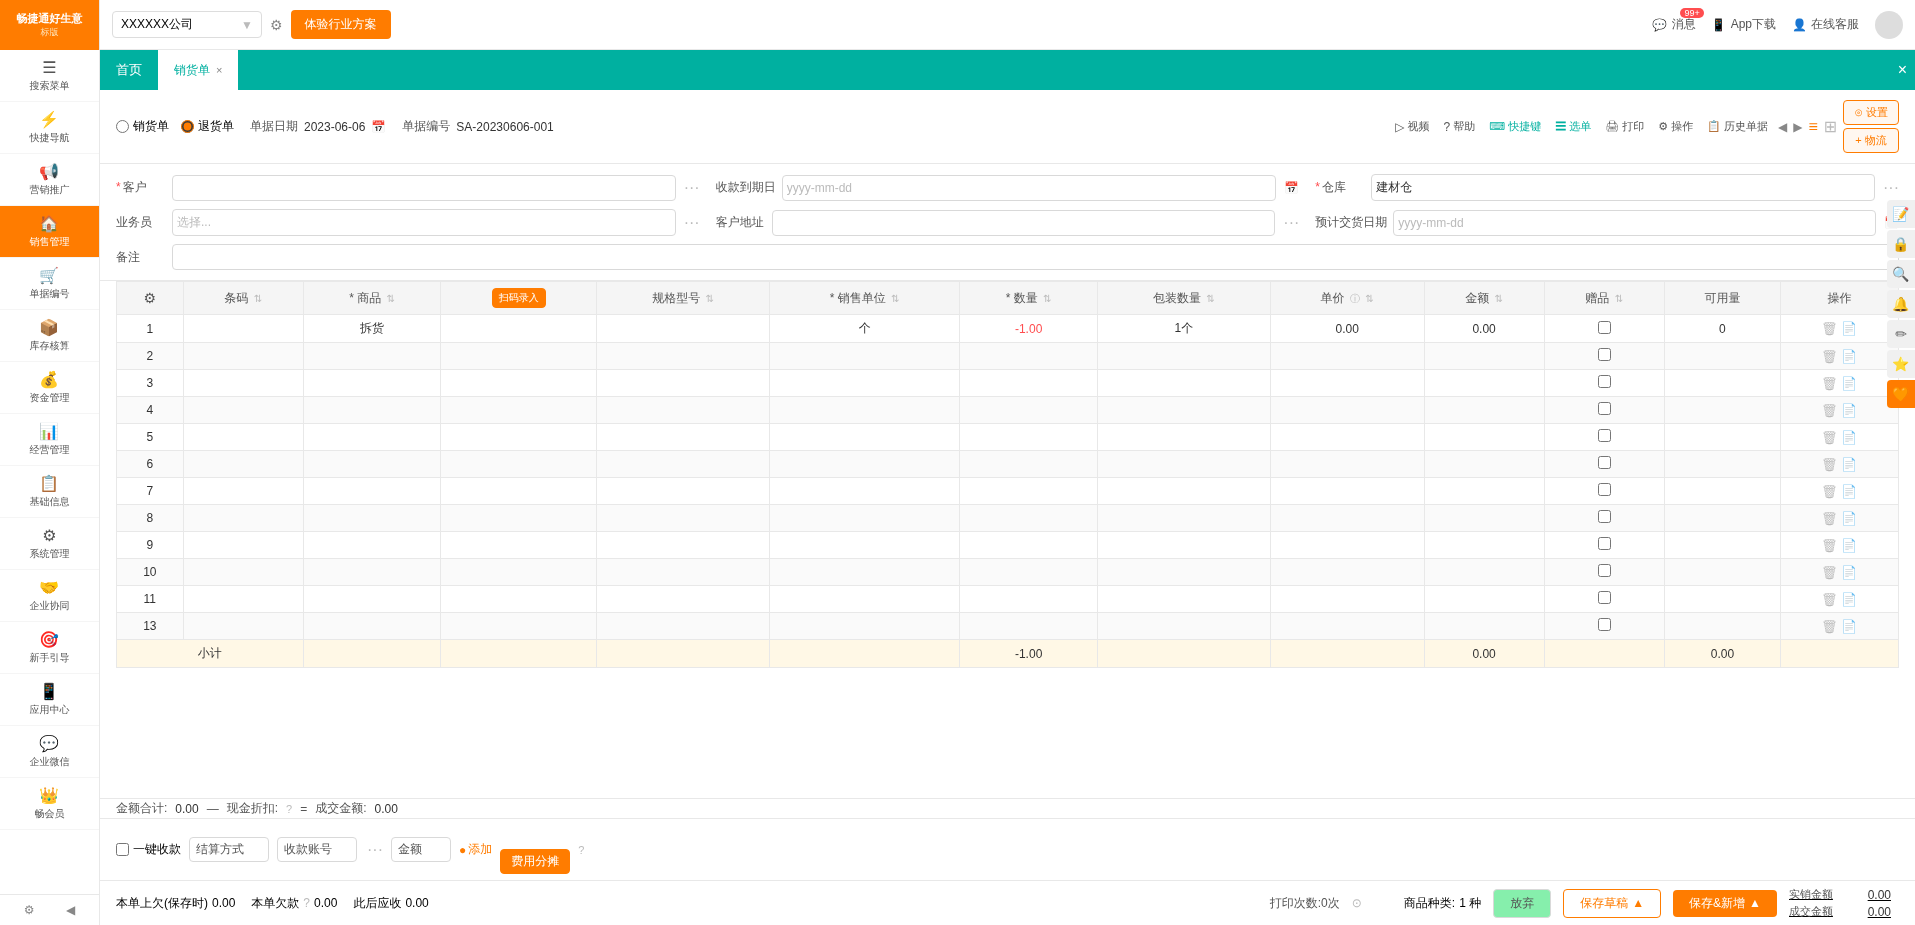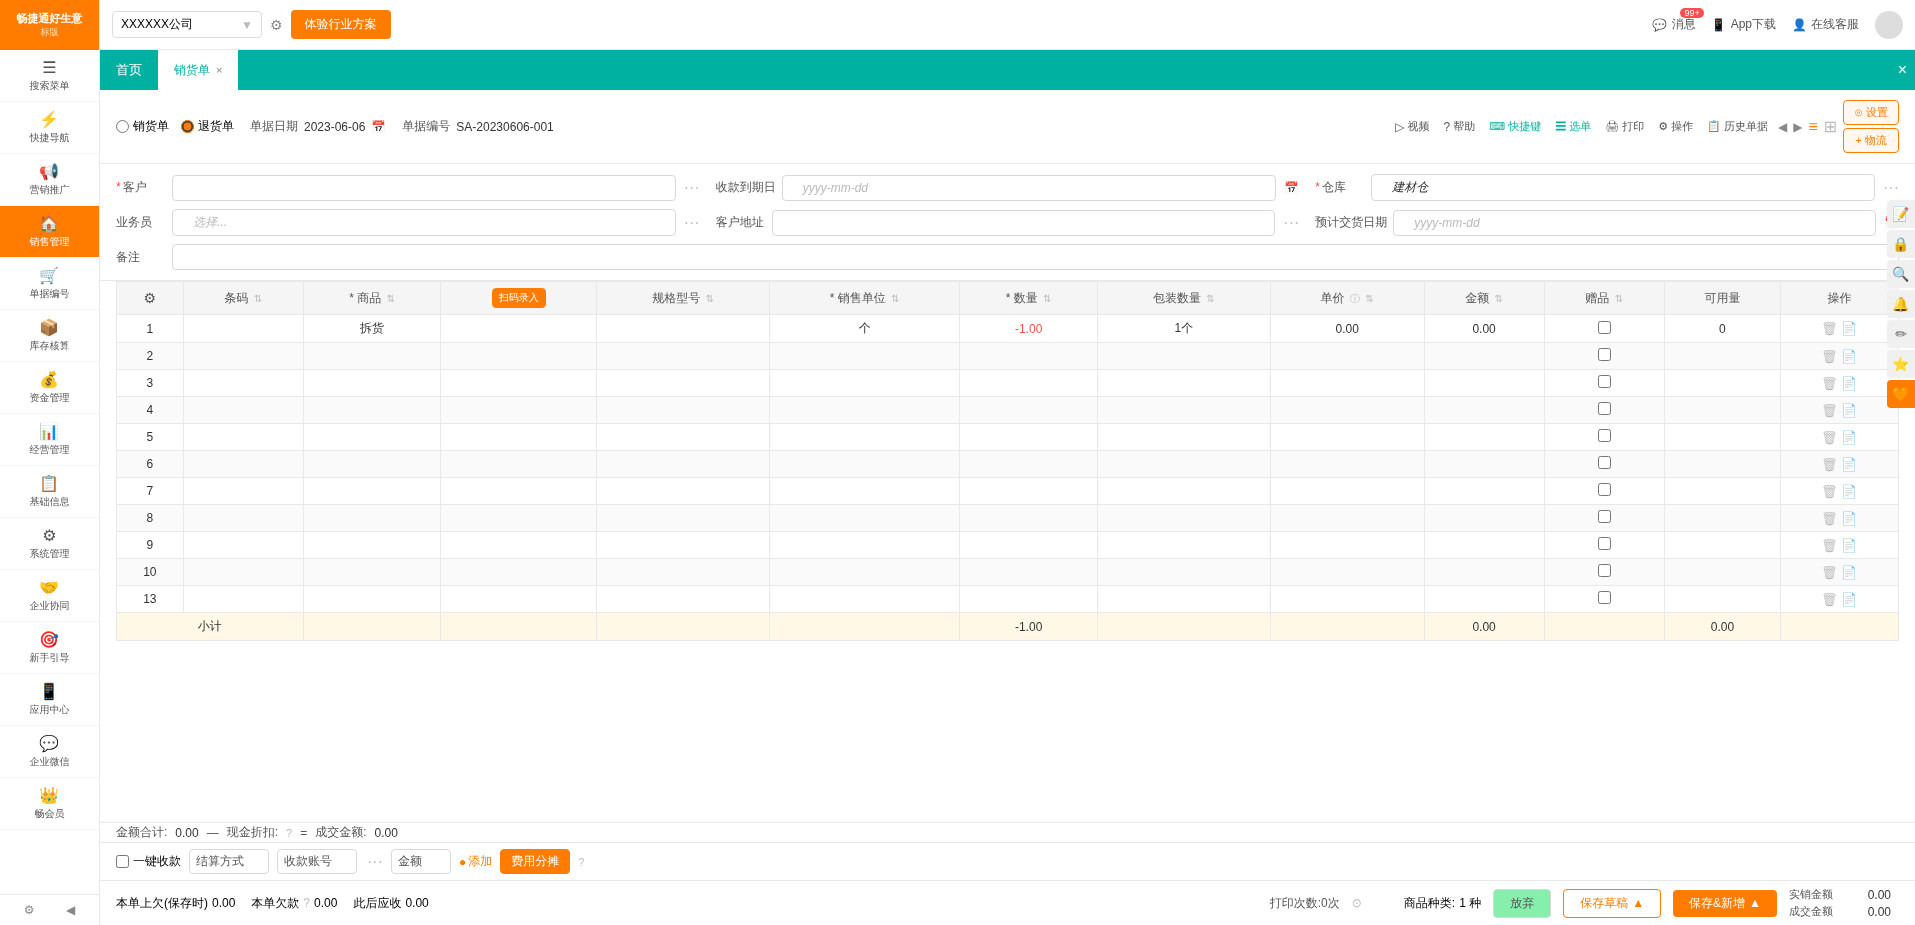--- a/index.html
+++ b/index.html
@@ -50,21 +50,21 @@
     .form-header-label { color: #555; white-space: nowrap; }
     .form-header-value { color: #333; font-weight: 500; }
     .form-header-actions { margin-left: auto; display: flex; gap: 6px; align-items: center; flex-wrap: wrap; }
     .action-btn { display: flex; align-items: center; gap: 3px; color: #555; cursor: pointer; font-size: 11px; padding: 2px 4px; }
 
     
     .form-fields { padding: 10px 16px; display: grid; grid-template-columns: 1fr 1fr 1fr; gap: 8px 16px; border-bottom: 1px solid #e8e8e8; }
     .field-row { display: flex; align-items: center; gap: 6px; }
     .field-label { color: #555; white-space: nowrap; min-width: 50px; }
     .field-label.required::before { content: '*'; color: #ff4d4f; margin-right: 2px; }
-    .field-input { flex: 1; border: 1px solid #d9d9d9; border-radius: 4px; padding: 4px 20px; color: #333; min-height: 26px; display: flex; align-items: center; cursor: pointer; font-style: italic; }
+    .field-input { flex: 1; border: 1px solid #d9d9d9; border-radius: 4px; padding: 4px 4px; color: #333; min-height: 26px; display: flex; align-items: center; cursor: pointer; }
     .field-input .placeholder { color: #bbb; }
     .field-dots { color: #bbb; font-size: 16px; margin-left: 2px; cursor: pointer; }
     .field-cal { color: #bbb; cursor: pointer; margin-left: 2px; }
     .remark-row { grid-column: 1 / -1; display: flex; align-items: center; gap: 6px; }
 
     
     .table-area { flex: 1; overflow: auto; padding: 0 16px; }
     .data-table { width: 100%; border-collapse: collapse; min-width: 1200px; }
     .data-table th { background: #f5f5f5; border: 1px solid #e8e8e8; padding: 6px 8px; text-align: center; color: #555; font-weight: normal; white-space: nowrap; position: sticky; top: 0; z-index: 2; }
     .data-table td { border: 1px solid #e8e8e8; padding: 5px 8px; text-align: center; color: #333; }
@@ -89,42 +89,42 @@
     .footer-equals { color: #555; }
     .question-icon { color: #bbb; cursor: pointer; font-size: 11px; }
 
     
     .payment-row { padding: 6px 16px; border-top: 1px solid #e8e8e8; display: flex; align-items: center; gap: 8px; background: #fff; flex-wrap: wrap; }
     .checkbox-label { display: flex; align-items: center; gap: 4px; cursor: pointer; }
     .select-field { border: 1px solid #d9d9d9; border-radius: 4px; padding: 3px 6px; min-width: 80px; cursor: pointer; color: #555; }
     .payment-input { border: 1px solid #d9d9d9; border-radius: 4px; padding: 3px 6px; min-width: 60px; color: #555; }
     .add-btn { background: none; border: none; color: #ff7c00; cursor: pointer; display: flex; align-items: center; gap: 2px; }
     .expense-btn { border: 1px solid #ff7c00; color: #ff7c00; background: #fff; border-radius: 4px; padding: 3px 10px; cursor: pointer; }
-    .expense-btn.active { background: #ff7c00; color: #fff; }
+    .expense-btn.active { background: #ff7c00; color: #fff; margin-top: 24px; }
 
     
     .status-bar { padding: 6px 16px; border-top: 1px solid #e8e8e8; display: flex; align-items: center; gap: 16px; background: #fff; }
     .status-item { display: flex; align-items: center; gap: 4px; }
     .status-bar-right { margin-left: auto; display: flex; align-items: center; gap: 12px; }
     .product-count { display: flex; align-items: center; gap: 4px; padding-left: 30px; }
     .abandon-btn { border: 1px solid #d9d9d9; background: #86efac; color: #555; border-radius: 4px; padding: 5px 16px; cursor: pointer; }
     .save-draft-btn { border: 1px solid #ff7c00; background: #fff; color: #ff7c00; border-radius: 4px; padding: 5px 16px; cursor: pointer; display: flex; align-items: center; gap: 4px; }
     .save-new-btn { background: #ff7c00; color: #fff; border: none; border-radius: 4px; padding: 5px 16px; cursor: pointer; display: flex; align-items: center; gap: 4px; }
 
     
     .right-panel { position: fixed; right: 0; top: 200px; display: flex; flex-direction: column; gap: 2px; z-index: 10; }
     .right-panel-item { width: 28px; height: 28px; background: #f0f0f0; display: flex; align-items: center; justify-content: center; cursor: pointer; font-size: 14px; color: #666; border-radius: 4px 0 0 4px; }
     .right-panel-item.orange { background: #ff7c00; color: #fff; }
 
     
     .settings-btn { background: #fff7f0; border: 1px solid #ff7c00; color: #ff7c00; border-radius: 4px; padding: 4px 10px; cursor: pointer; font-size: 11px; }
     .logistics-btn { background: #fff7f0; border: 1px solid #ff7c00; color: #ff7c00; border-radius: 4px; padding: 4px 10px; cursor: pointer; font-size: 11px; }
 
     .amount-summary { margin-left: auto; display: flex; flex-direction: column; align-items: flex-end; gap: 2px; padding-right: 8px; }
-    .amount-row { display: flex; gap: 8px; align-items: center; }
+    .amount-row { display: flex; gap: 8px; align-items: center; text-decoration: underline; }
     .amount-label { color: #555; font-size: 11px; }
     .amount-value { color: #333; font-weight: 500; min-width: 50px; text-align: right; }
   </style>
 </head>
 <body>
 
 <div class="sidebar">
   <div class="sidebar-logo">
     <div class="logo-text">畅捷通好生意</div>
     <div class="logo-sub">标版</div>
@@ -536,20 +536,40 @@
       <td class="checkbox-cell"><input type="checkbox" style=""></td>
       <td></td>
       <td>
         <div class="action-icons">
           <span class="action-icon">🗑</span>
           <span class="action-icon">📄</span>
         </div>
       </td>
     </tr>
             <tr>
+      <td class="row-num">11</td>
+      <td style="cursor:pointer;"></td>
+      <td style="cursor:pointer;"></td>
+      <td></td>
+      <td style="cursor:pointer;"></td>
+      <td style="cursor:pointer;"></td>
+      <td style="cursor:pointer;"></td>
+      <td style="cursor:pointer;"></td>
+      <td style="cursor:pointer;"></td>
+      <td style="cursor:pointer;"></td>
+      <td class="checkbox-cell"><input type="checkbox" style=""></td>
+      <td></td>
+      <td>
+        <div class="action-icons">
+          <span class="action-icon">🗑</span>
+          <span class="action-icon">📄</span>
+        </div>
+      </td>
+    </tr>
+            <tr>
       <td class="row-num">13</td>
       <td style="cursor:pointer;"></td>
       <td style="cursor:pointer;"></td>
       <td></td>
       <td style="cursor:pointer;"></td>
       <td style="cursor:pointer;"></td>
       <td style="cursor:pointer;"></td>
       <td style="cursor:pointer;"></td>
       <td style="cursor:pointer;"></td>
       <td style="cursor:pointer;"></td>

